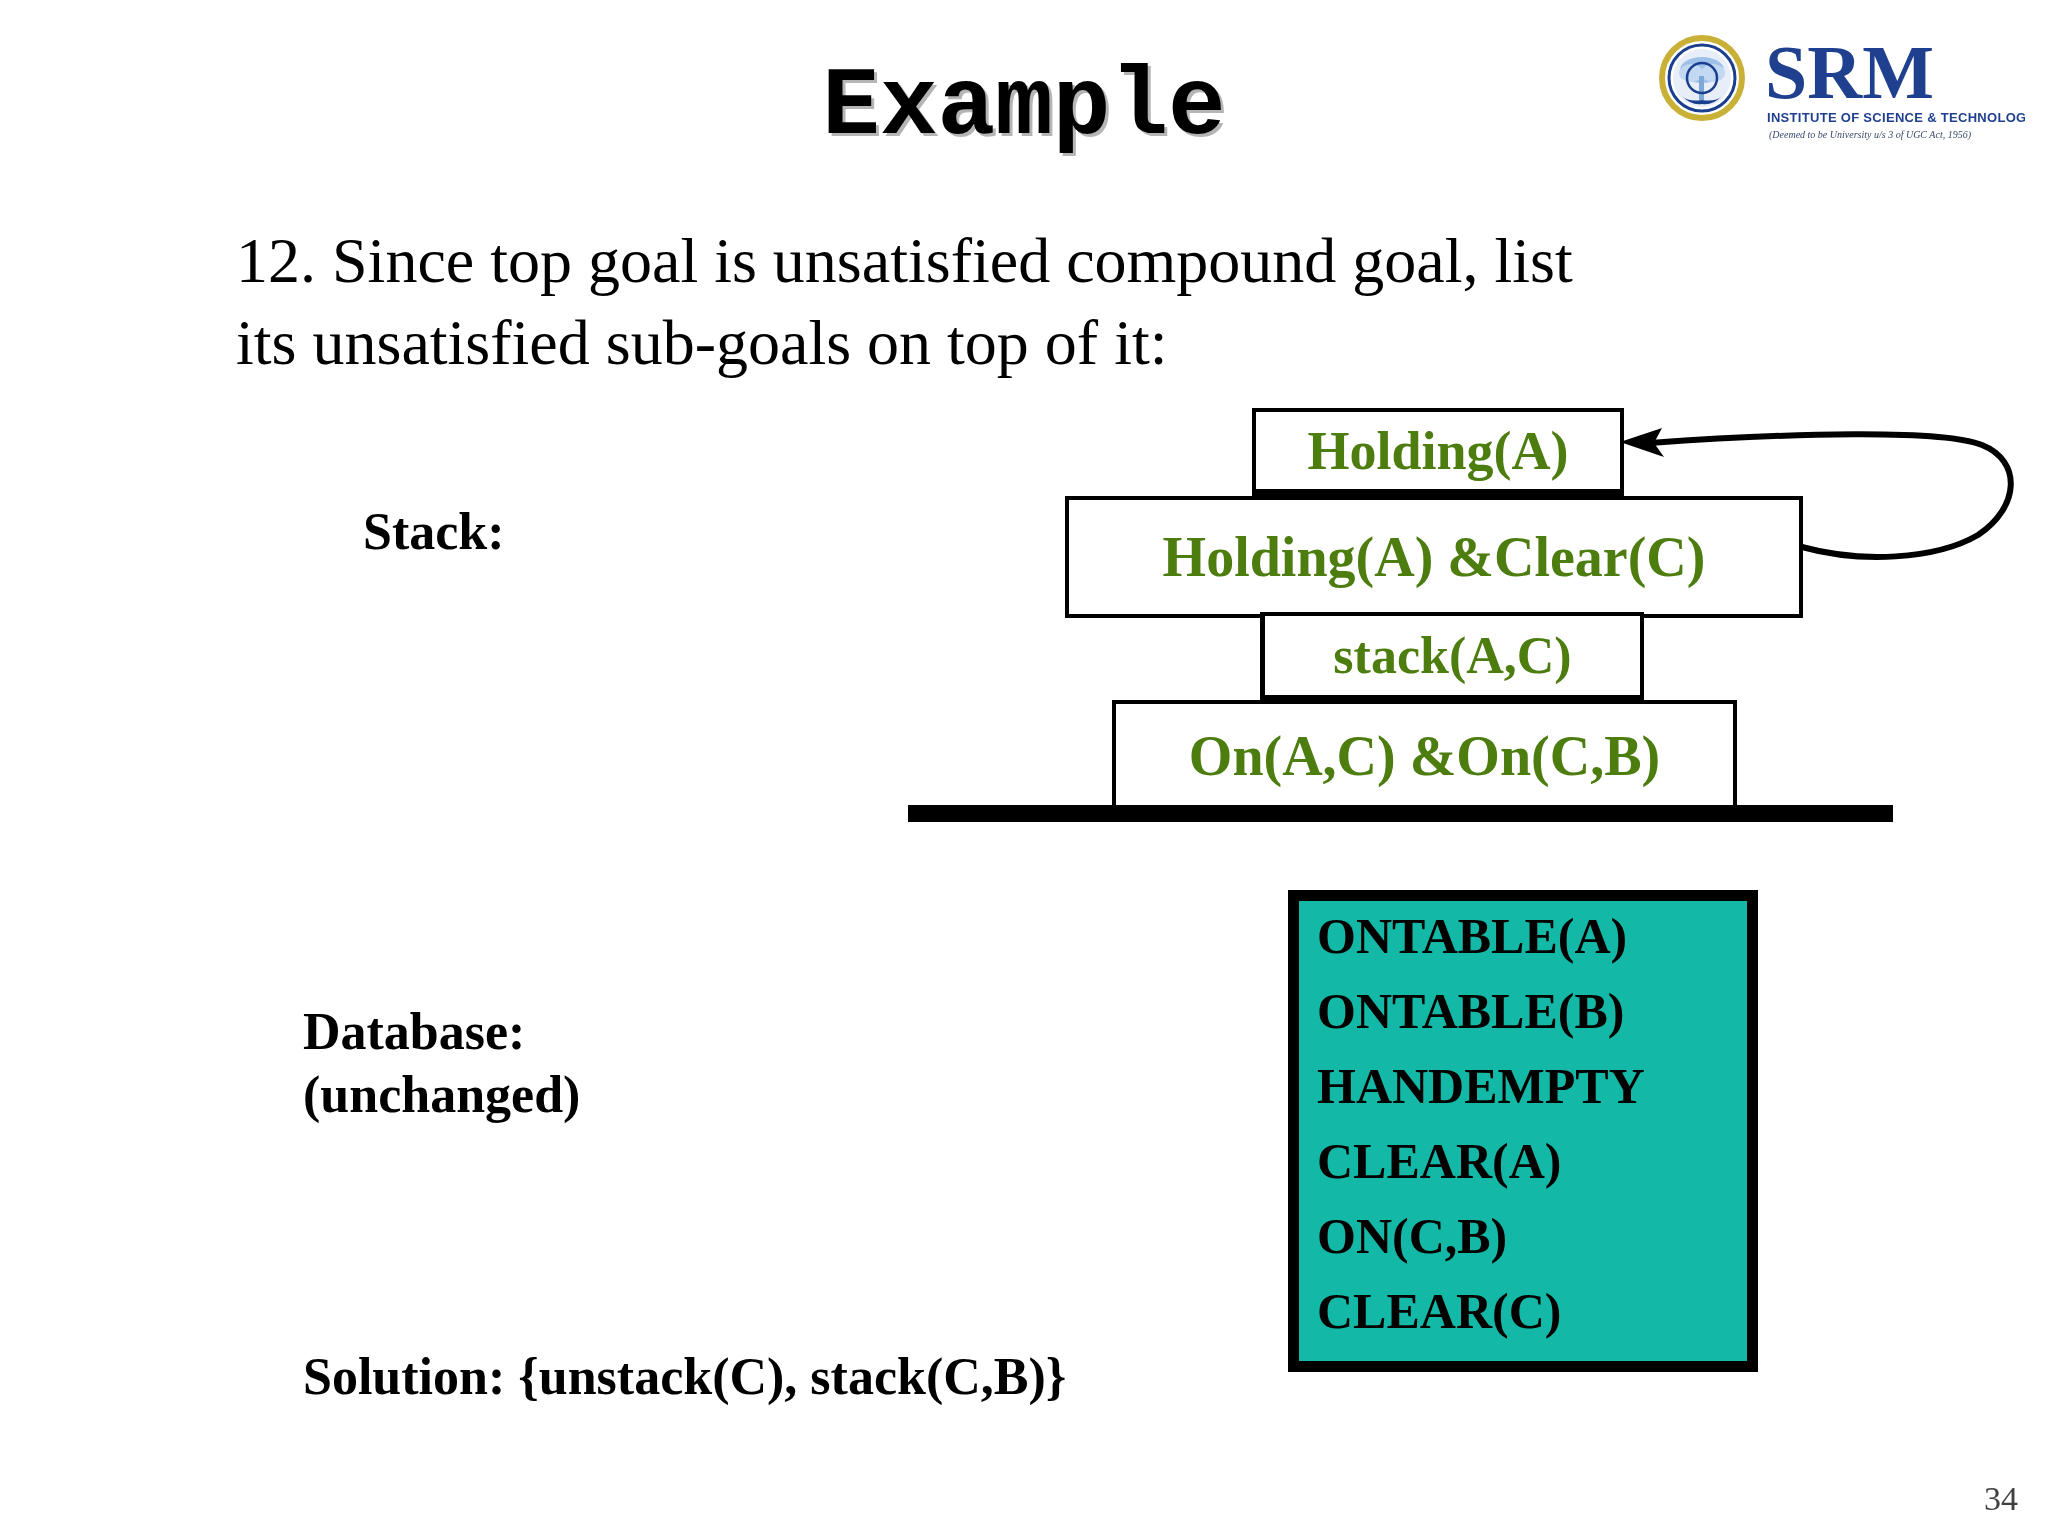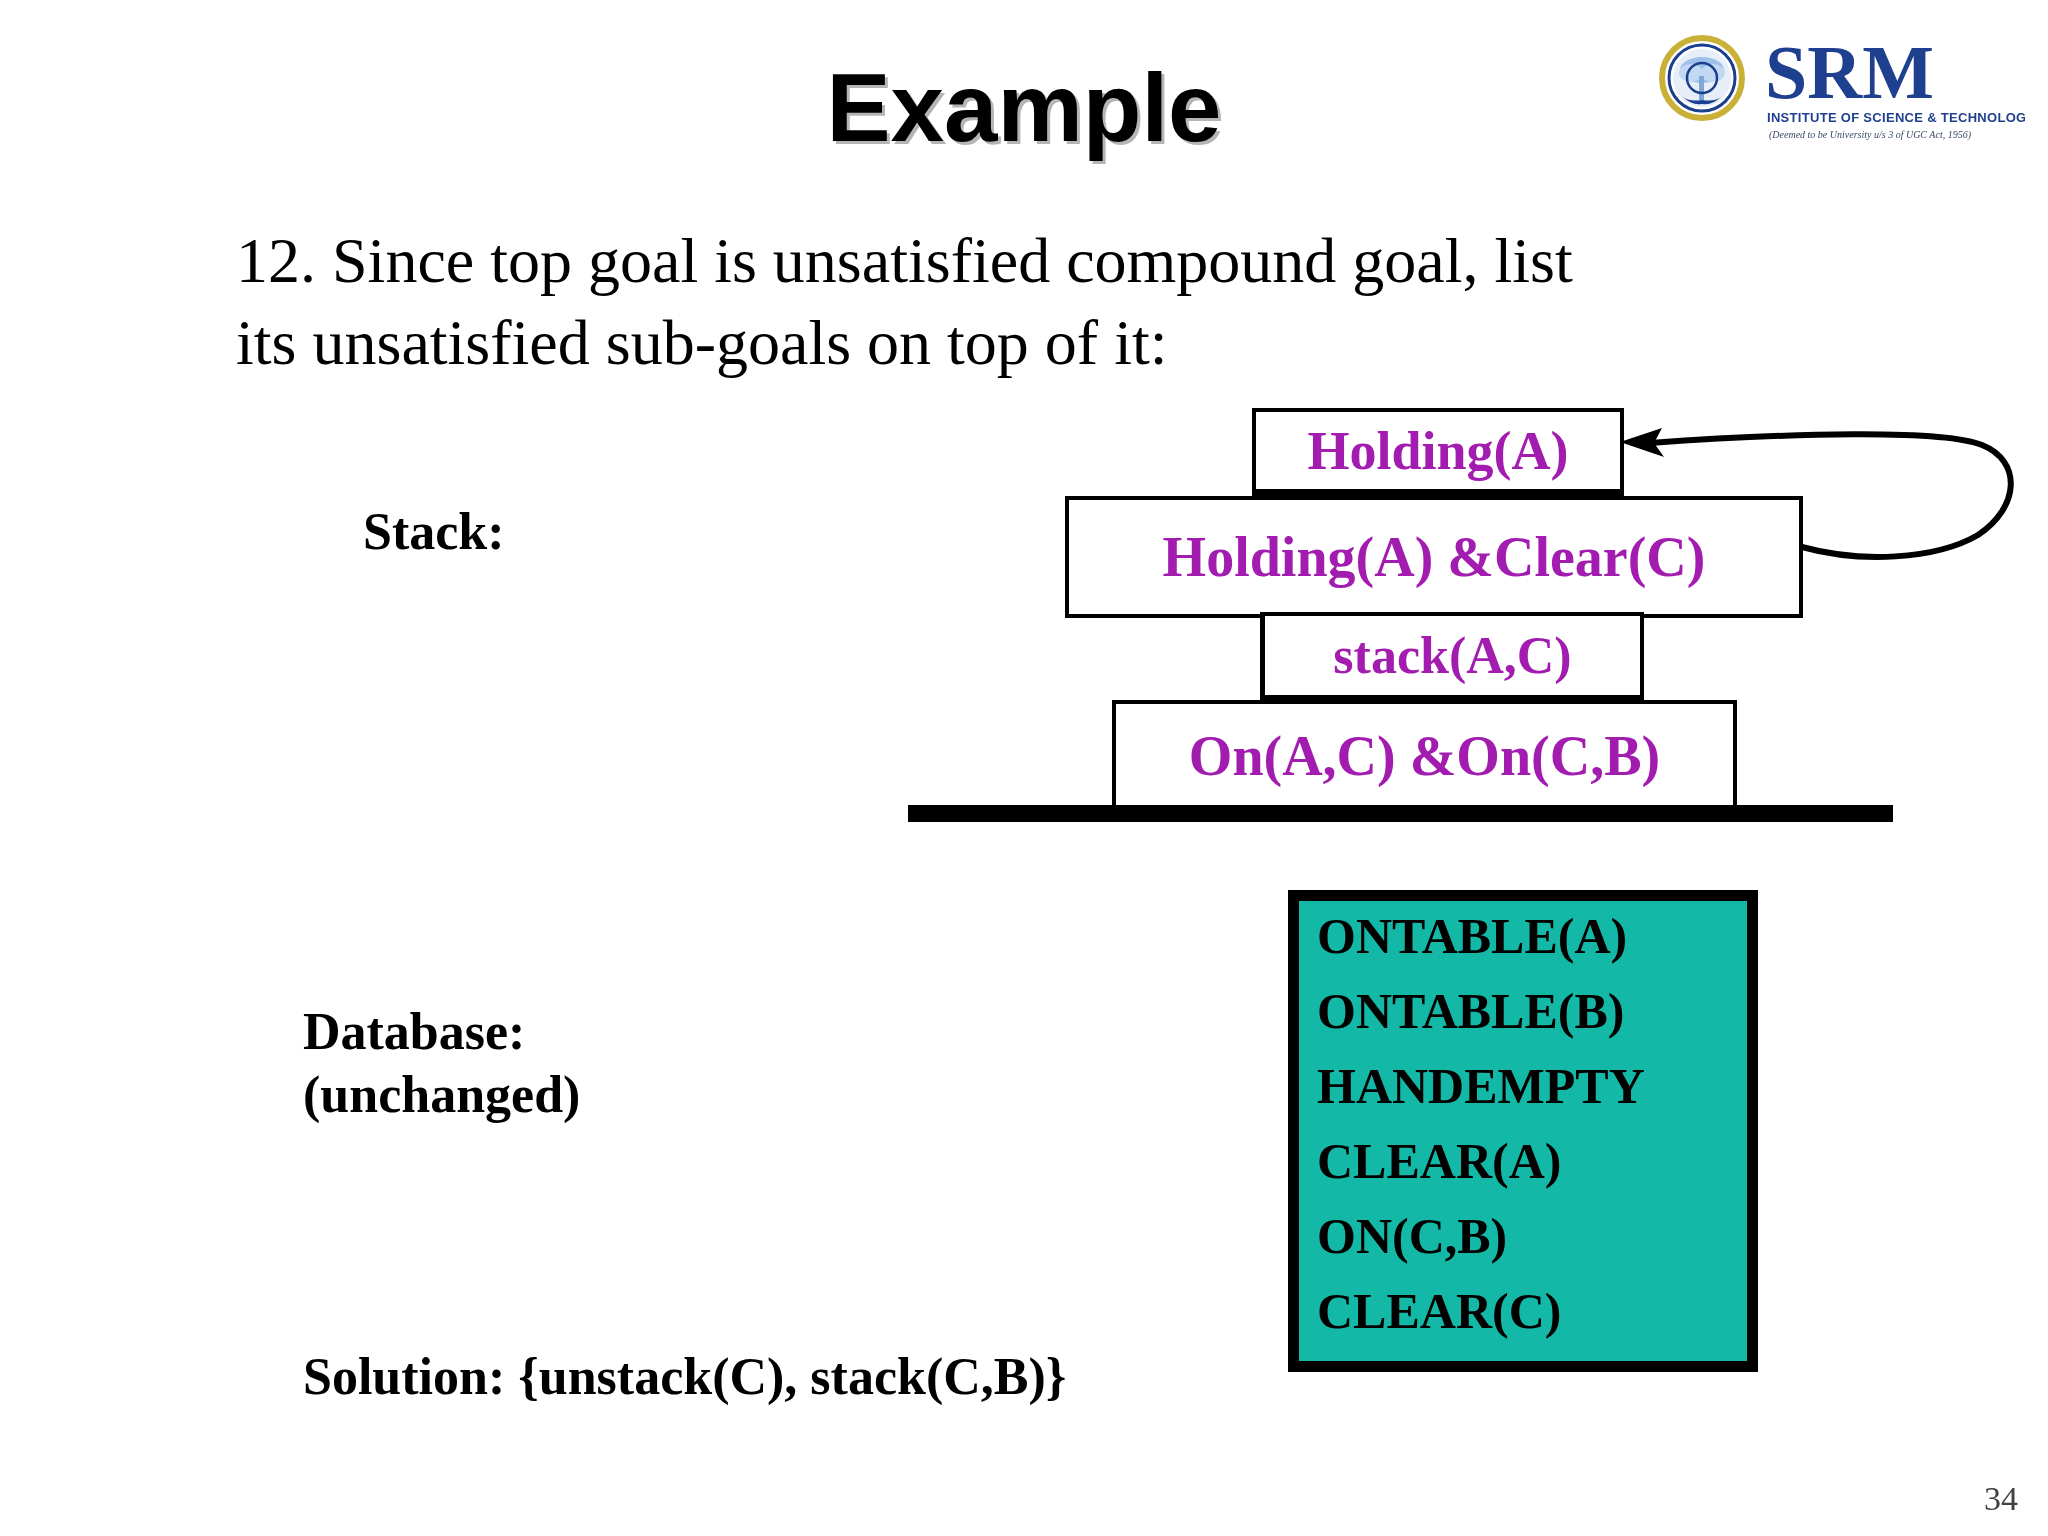--- a/index.html
+++ b/index.html
@@ -32,21 +32,21 @@
     position: absolute;
     left: 0;
     top: 60px;
     width: 2048px;
     text-align: center;
     font-size: 96px;
     font-weight: bold;
     letter-spacing: 0px;
     line-height: 1.0;
     text-shadow: 3px 3px 0 rgba(120,120,120,0.55);
-    font-family: Liberation Sans, sans-serif;
+    font-family: Liberation Mono, monospace;
   }
 
   
   #body-text {
     position: absolute;
     left: 236px;
     top: 220px;
     width: 1500px;
     font-size: 64px;
     line-height: 1.28;
@@ -76,21 +76,21 @@
   .stack-box {
     position: absolute;
     background: #ffffff;
     border: 4px solid #000000;
     box-sizing: border-box;
     display: flex;
     align-items: center;
     justify-content: center;
     font-weight: bold;
     font-family: "Liberation Serif", "DejaVu Serif", serif;
-    color: #a21caf;
+    color: #4d7c0f;
     pointer-events: auto;
   }
   #box-holding-a {
     left: 1252px; top: 408px; width: 372px; height: 88px;
     font-size: 54px;
     border-bottom-width: 7px;
     z-index: 5;
   }
   #box-holding-clear {
     left: 1065px; top: 496px; width: 738px; height: 122px;

